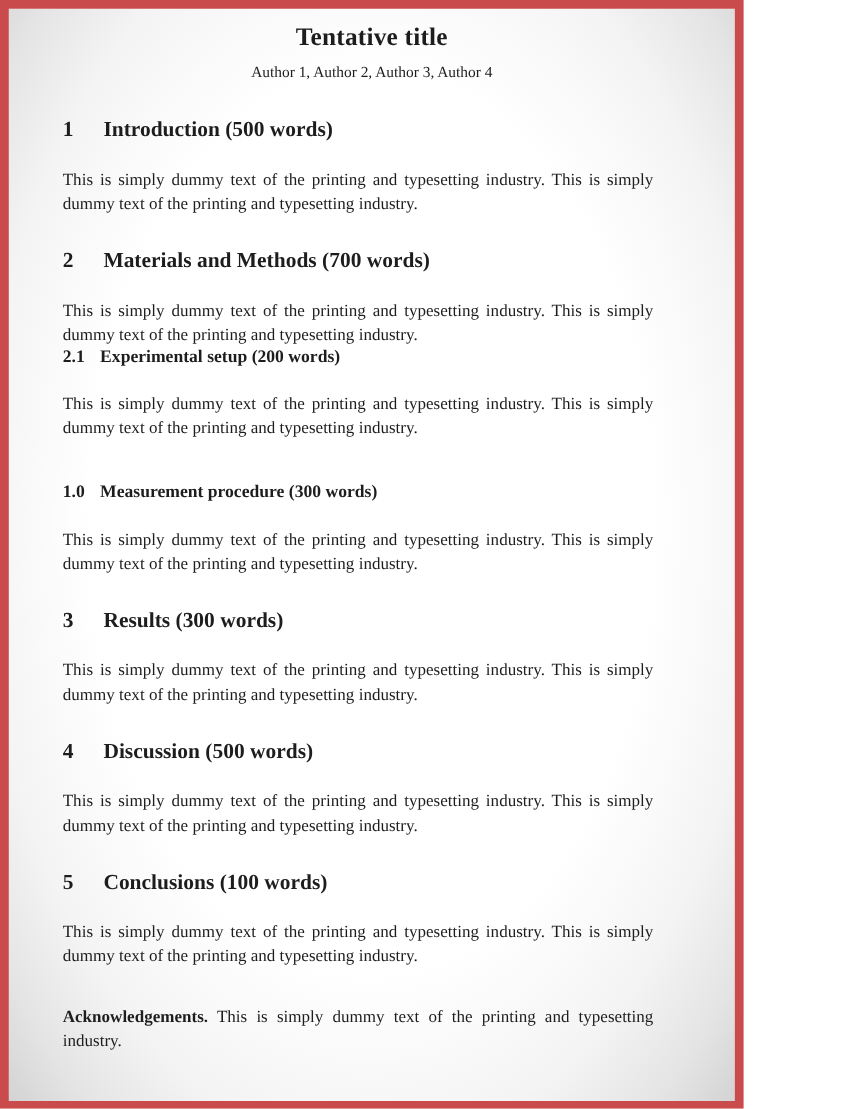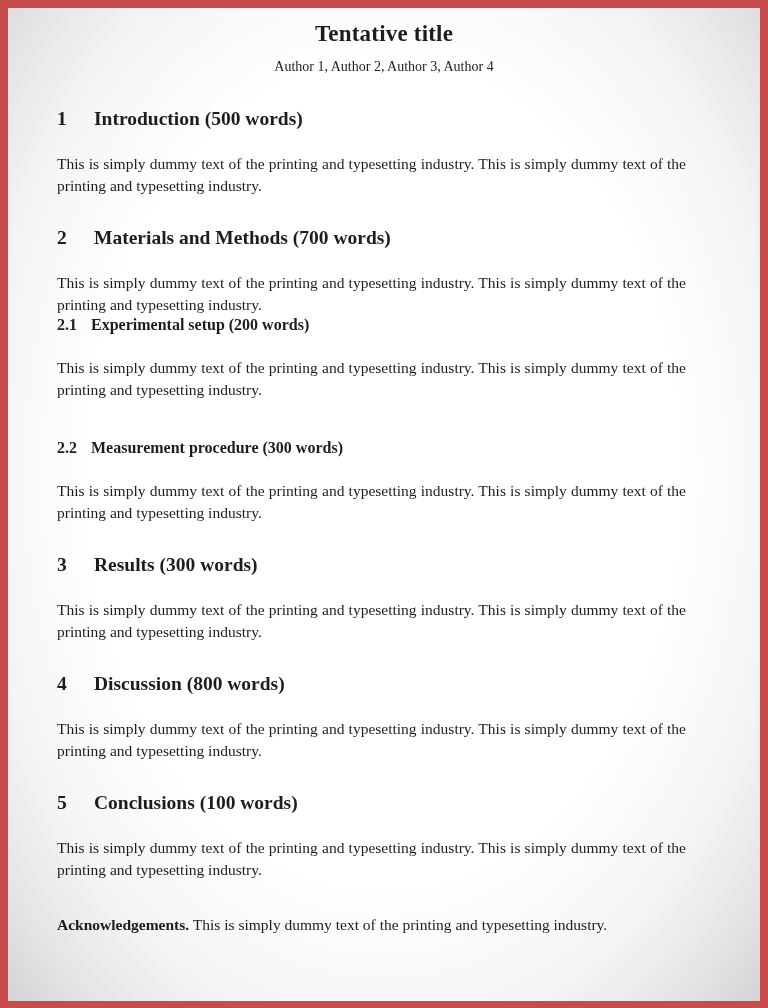--- a/index.html
+++ b/index.html
@@ -2,21 +2,21 @@
 <html><head>
 <meta charset="utf-8">
 <style>
   * { margin: 0; padding: 0; box-sizing: border-box; }
   html, body { width: 768px; height: 1008px; }
   body {
     font-family: "Liberation Serif", "DejaVu Serif", serif;
     color: #1d1d1d;
   }
   .page {
-    width: 768px;
+    width: 676px;
     height: 1008px;
     border: 8px solid #c94b4b;
     border-bottom-width: 7px;
     background: radial-gradient(ellipse farthest-corner at 50% 47%,
                 #ffffff 55%, #f4f4f4 76%, #e4e4e4 90%, #d3d3d3 100%);
     padding: 12px 74px 16px 49px;
     overflow: hidden;
   }
   
   .doc-header { text-align: center; margin-right: -25px; }
@@ -90,38 +90,38 @@
   <section>
     <h3 class="h-sub">
       <span class="num">2.1</span>
       <span>Experimental setup (200 words)</span>
     </h3>
     <p class="body-text">This is simply dummy text of the printing and typesetting industry. This is simply dummy text of the printing and typesetting industry.</p>
   </section>
 
   <section>
     <h3 class="h-sub extra-gap">
-      <span class="num">2.2</span>
+      <span class="num">1.0</span>
       <span>Measurement procedure (300 words)</span>
     </h3>
     <p class="body-text">This is simply dummy text of the printing and typesetting industry. This is simply dummy text of the printing and typesetting industry.</p>
   </section>
 
   <section>
     <h2 class="h-main">
       <span class="num">3</span>
       <span>Results (300 words)</span>
     </h2>
     <p class="body-text">This is simply dummy text of the printing and typesetting industry. This is simply dummy text of the printing and typesetting industry.</p>
   </section>
 
   <section>
     <h2 class="h-main">
       <span class="num">4</span>
-      <span>Discussion (800 words)</span>
+      <span>Discussion (500 words)</span>
     </h2>
     <p class="body-text">This is simply dummy text of the printing and typesetting industry. This is simply dummy text of the printing and typesetting industry.</p>
   </section>
 
   <section>
     <h2 class="h-main">
       <span class="num">5</span>
       <span>Conclusions (100 words)</span>
     </h2>
     <p class="body-text">This is simply dummy text of the printing and typesetting industry. This is simply dummy text of the printing and typesetting industry.</p>

